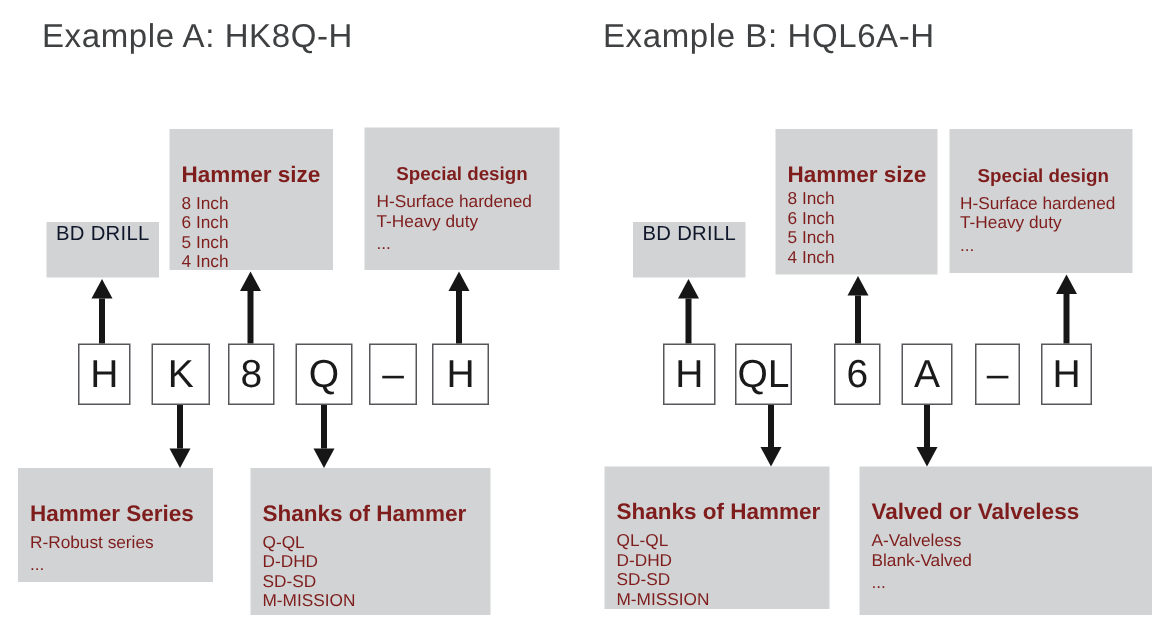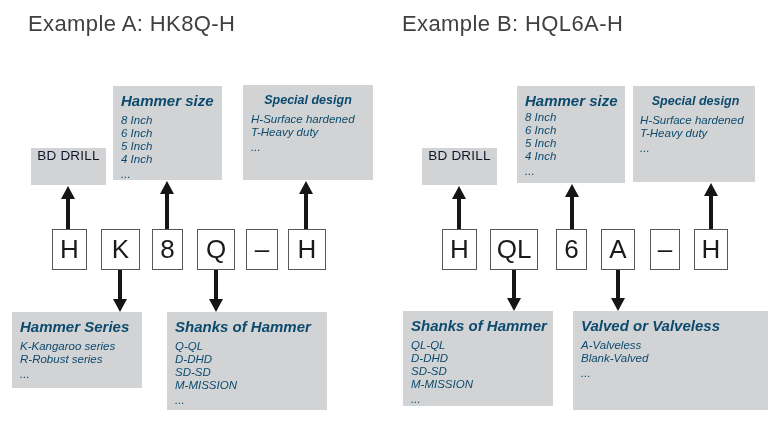--- a/index.html
+++ b/index.html
@@ -5,22 +5,22 @@
   html,body{margin:0;padding:0;background:#ffffff;}
   .canvas{
     position:relative;width:768px;height:421px;background:#ffffff;
     font-family:"Liberation Sans",sans-serif;overflow:hidden;
   }
   .ex-title{
     position:absolute;font-size:22px;font-weight:normal;color:#3f4042;
     letter-spacing:.4px;white-space:nowrap;
   }
   .info{
-    position:absolute;background:#d1d3d4;color:#0c4a6e;
-    box-sizing:border-box;padding:6px 8px;overflow:hidden;font-style:italic;
+    position:absolute;background:#d1d3d4;color:#7f1d1d;
+    box-sizing:border-box;padding:22px 8px;overflow:hidden;
   }
   .info .t{font-weight:bold;font-size:15px;line-height:14px;margin:2px 0 6px 0;white-space:nowrap;}
   .info.sm .t{font-size:12.5px;text-align:center;}
   .info .l{font-size:11.5px;line-height:13px;white-space:nowrap;}
   .info .dots{margin-top:2px;}
   .brand{
     position:absolute;background:#d1d3d4;color:#0f172a;
     display:flex;align-items:flex-start;justify-content:center;
     font-size:13.5px;box-sizing:border-box;letter-spacing:.2px;
   }
@@ -73,21 +73,20 @@
 
   <div class="code" style="left:52px;width:35px">H</div>
   <div class="code" style="left:101px;width:39px">K</div>
   <div class="code" style="left:152px;width:31px">8</div>
   <div class="code" style="left:197px;width:38px">Q</div>
   <div class="code" style="left:246px;width:32px">–</div>
   <div class="code" style="left:288px;width:38px">H</div>
 
   <div class="info" style="left:12px;top:312px;width:130px;height:76px">
     <div class="t">Hammer Series</div>
-    <div class="l">K-Kangaroo series</div>
     <div class="l">R-Robust series</div>
     <div class="l dots">...</div>
   </div>
 
   <div class="info" style="left:167px;top:312px;width:160px;height:98px">
     <div class="t">Shanks of Hammer</div>
     <div class="l">Q-QL</div>
     <div class="l">D-DHD</div>
     <div class="l">SD-SD</div>
     <div class="l">M-MISSION</div>
@@ -131,21 +130,21 @@
   </div>
 
   <div class="info sm" style="left:633px;top:86px;width:122px;height:96px;padding-left:7px;padding-right:4px">
     <div class="t">Special design</div>
     <div class="l">H-Surface hardened</div>
     <div class="l">T-Heavy duty</div>
     <div class="l dots">...</div>
   </div>
 
   <div class="code" style="left:442px;width:35px">H</div>
-  <div class="code" style="left:490px;width:48px">QL</div>
+  <div class="code" style="left:490px;width:38px">QL</div>
   <div class="code" style="left:556px;width:31px">6</div>
   <div class="code" style="left:601px;width:34px">A</div>
   <div class="code" style="left:650px;width:30px">–</div>
   <div class="code" style="left:694px;width:34px">H</div>
 
   <div class="info" style="left:403px;top:311px;width:150px;height:95px">
     <div class="t">Shanks of Hammer</div>
     <div class="l">QL-QL</div>
     <div class="l">D-DHD</div>
     <div class="l">SD-SD</div>

